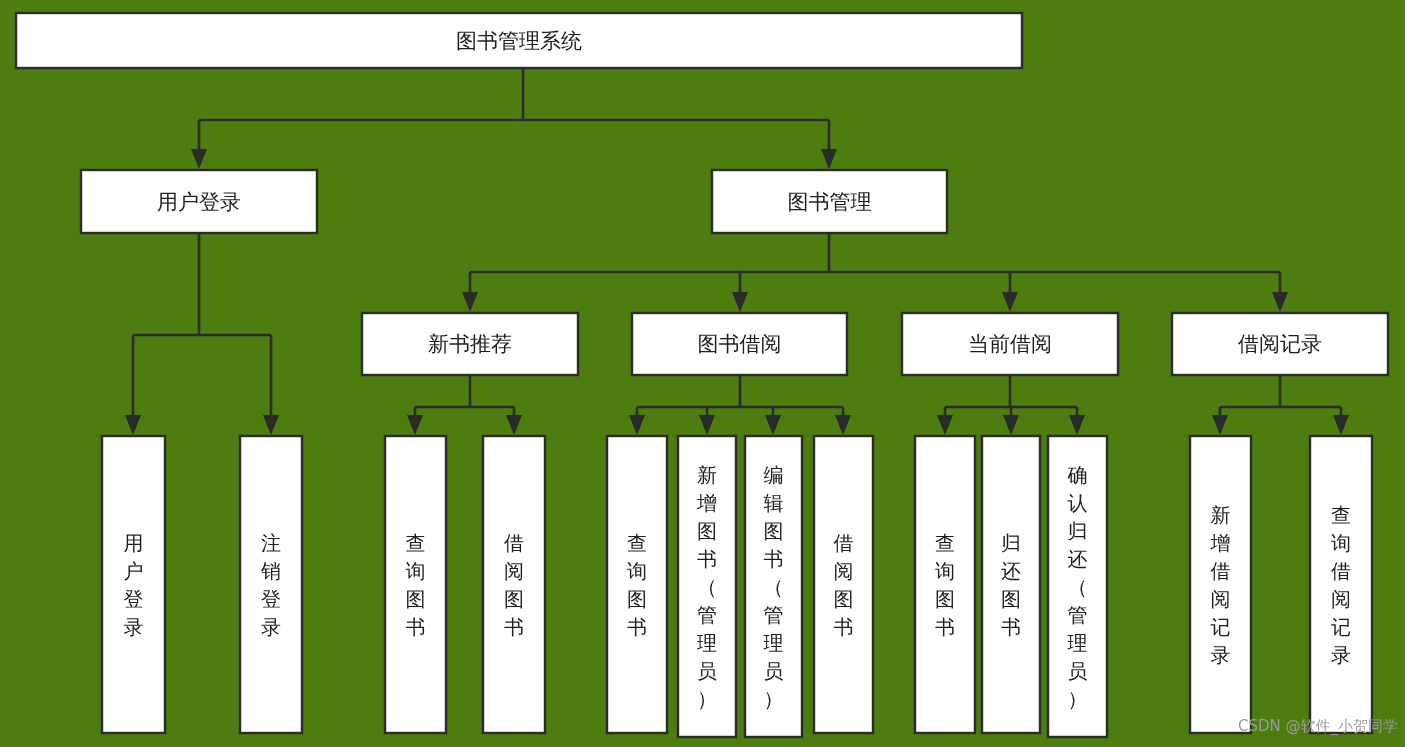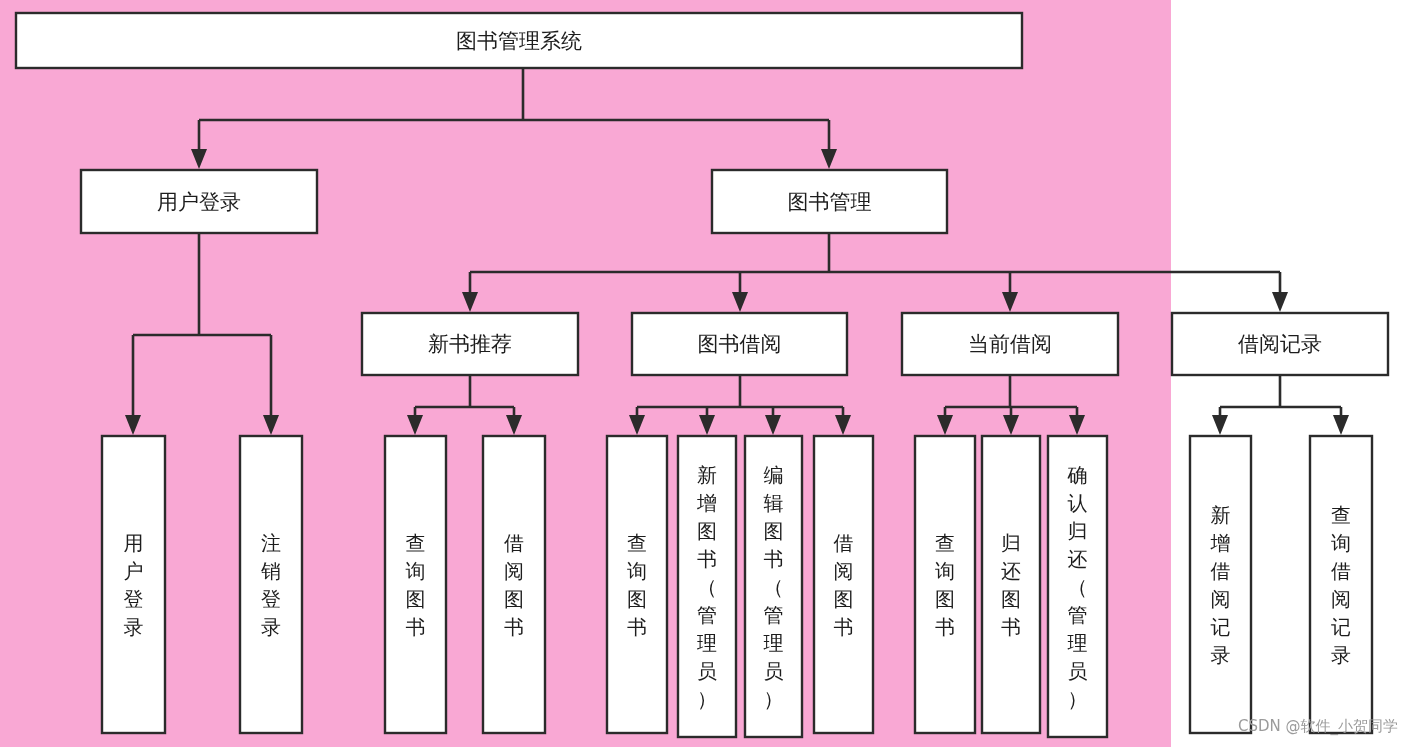--- a/index.html
+++ b/index.html
@@ -9,23 +9,23 @@
     background: #ffffff;
   }
   body {
     width: 1405px;
     height: 747px;
     font-family: "DejaVu Sans", "Liberation Sans", sans-serif;
     overflow: hidden;
   }
   #diagram-root {
     position: relative;
-    width: 1171px;
+    width: 1405px;
     height: 747px;
-    background: #f9a8d4;
+    background: #4d7c0f;
   }
   svg#tree-svg {
     position: absolute;
     top: 0;
     left: 0;
     width: 1405px;
     height: 747px;
     display: block;
   }
   .node-rect {

